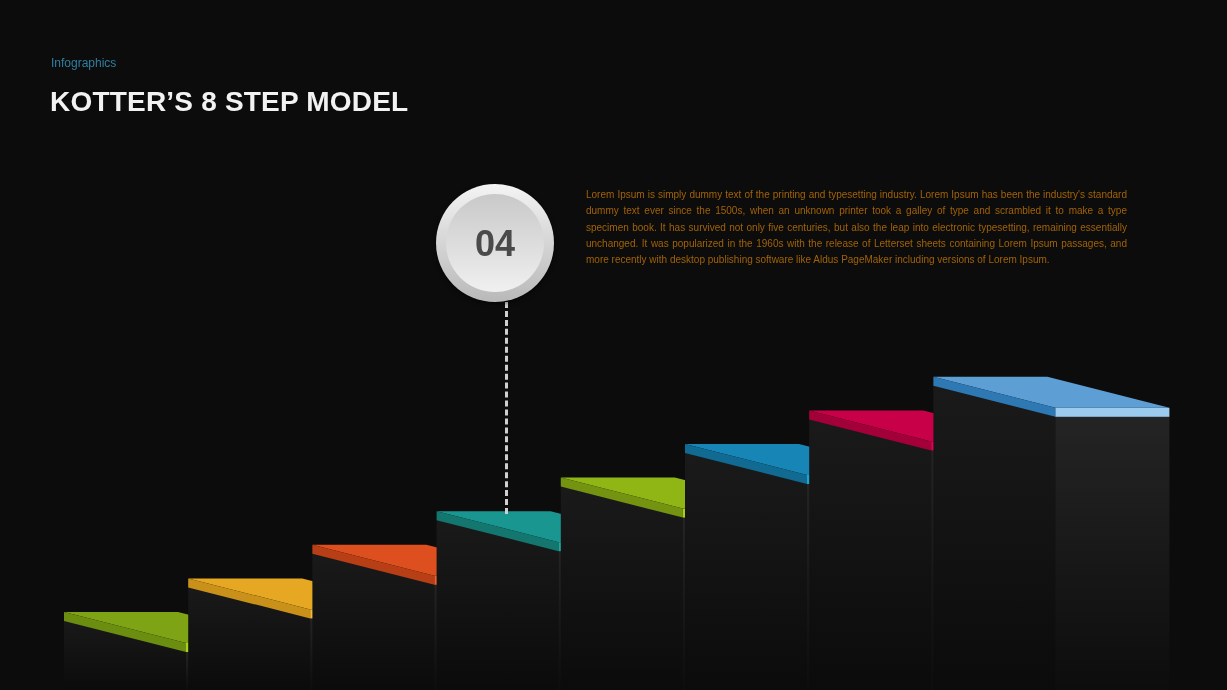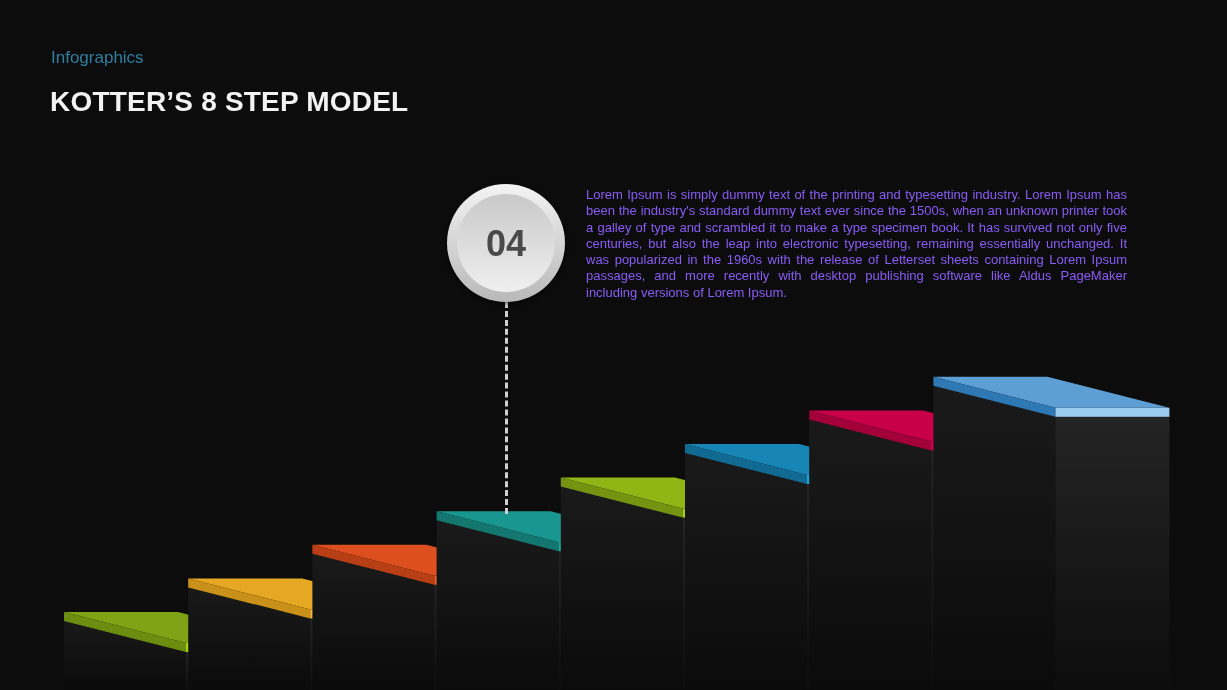--- a/index.html
+++ b/index.html
@@ -3,48 +3,48 @@
   <meta charset="utf-8">
   <style>
     html, body { margin: 0; padding: 0; }
     body {
       width: 1227px; height: 690px; overflow: hidden;
       background: #0c0c0c;
       font-family: "Liberation Sans", sans-serif;
       position: relative;
     }
     .subtitle {
-      position: absolute; left: 51px; top: 48px;
-      font-size: 17px; color: #2f7fa0;
+      position: absolute; left: 51px; top: 56px;
+      font-size: 12px; color: #2f7fa0;
     }
     .title {
       position: absolute; left: 50px; top: 86px;
       font-size: 28px; font-weight: bold; color: #f2f2f2; letter-spacing: 0.2px;
     }
     .badge {
-      position: absolute; left: 447px; top: 184px;
+      position: absolute; left: 436px; top: 184px;
       width: 118px; height: 118px; border-radius: 50%;
       background: linear-gradient(180deg, #f4f4f4 0%, #cfcfcf 60%, #b9b9b9 100%);
       box-shadow: 0 2px 4px rgba(0,0,0,0.5);
     }
     .badge-inner {
       position: absolute; left: 10px; top: 10px; width: 98px; height: 98px; border-radius: 50%;
       background: linear-gradient(180deg, #c9c9c9 0%, #dedede 55%, #f0f0f0 100%);
       display: flex; align-items: center; justify-content: center;
     }
     .badge-num {
       font-size: 36px; font-weight: bold; color: #4a4a4a; margin-top: 2px;
     }
     .dash-line {
       position: absolute; left: 505px; top: 302px; width: 0; height: 212px;
       border-left: 3px dashed #cfcfcf;
     }
     .desc {
       position: absolute; left: 586px; top: 187px; width: 541px;
-      font-size: 13px; line-height: 16.3px; color: #8b5cf6; text-align: justify;
+      font-size: 10px; line-height: 16.3px; color: #a16207; text-align: justify;
     }
     svg.stairs { position: absolute; left: 0; top: 0; }
   </style>
 </head>
 <body>
 
 <div class="subtitle">Infographics</div>
 <div class="title">KOTTER’S 8 STEP MODEL</div>
 
 <svg class="stairs" width="1227" height="690" viewBox="0 0 1227 690">

